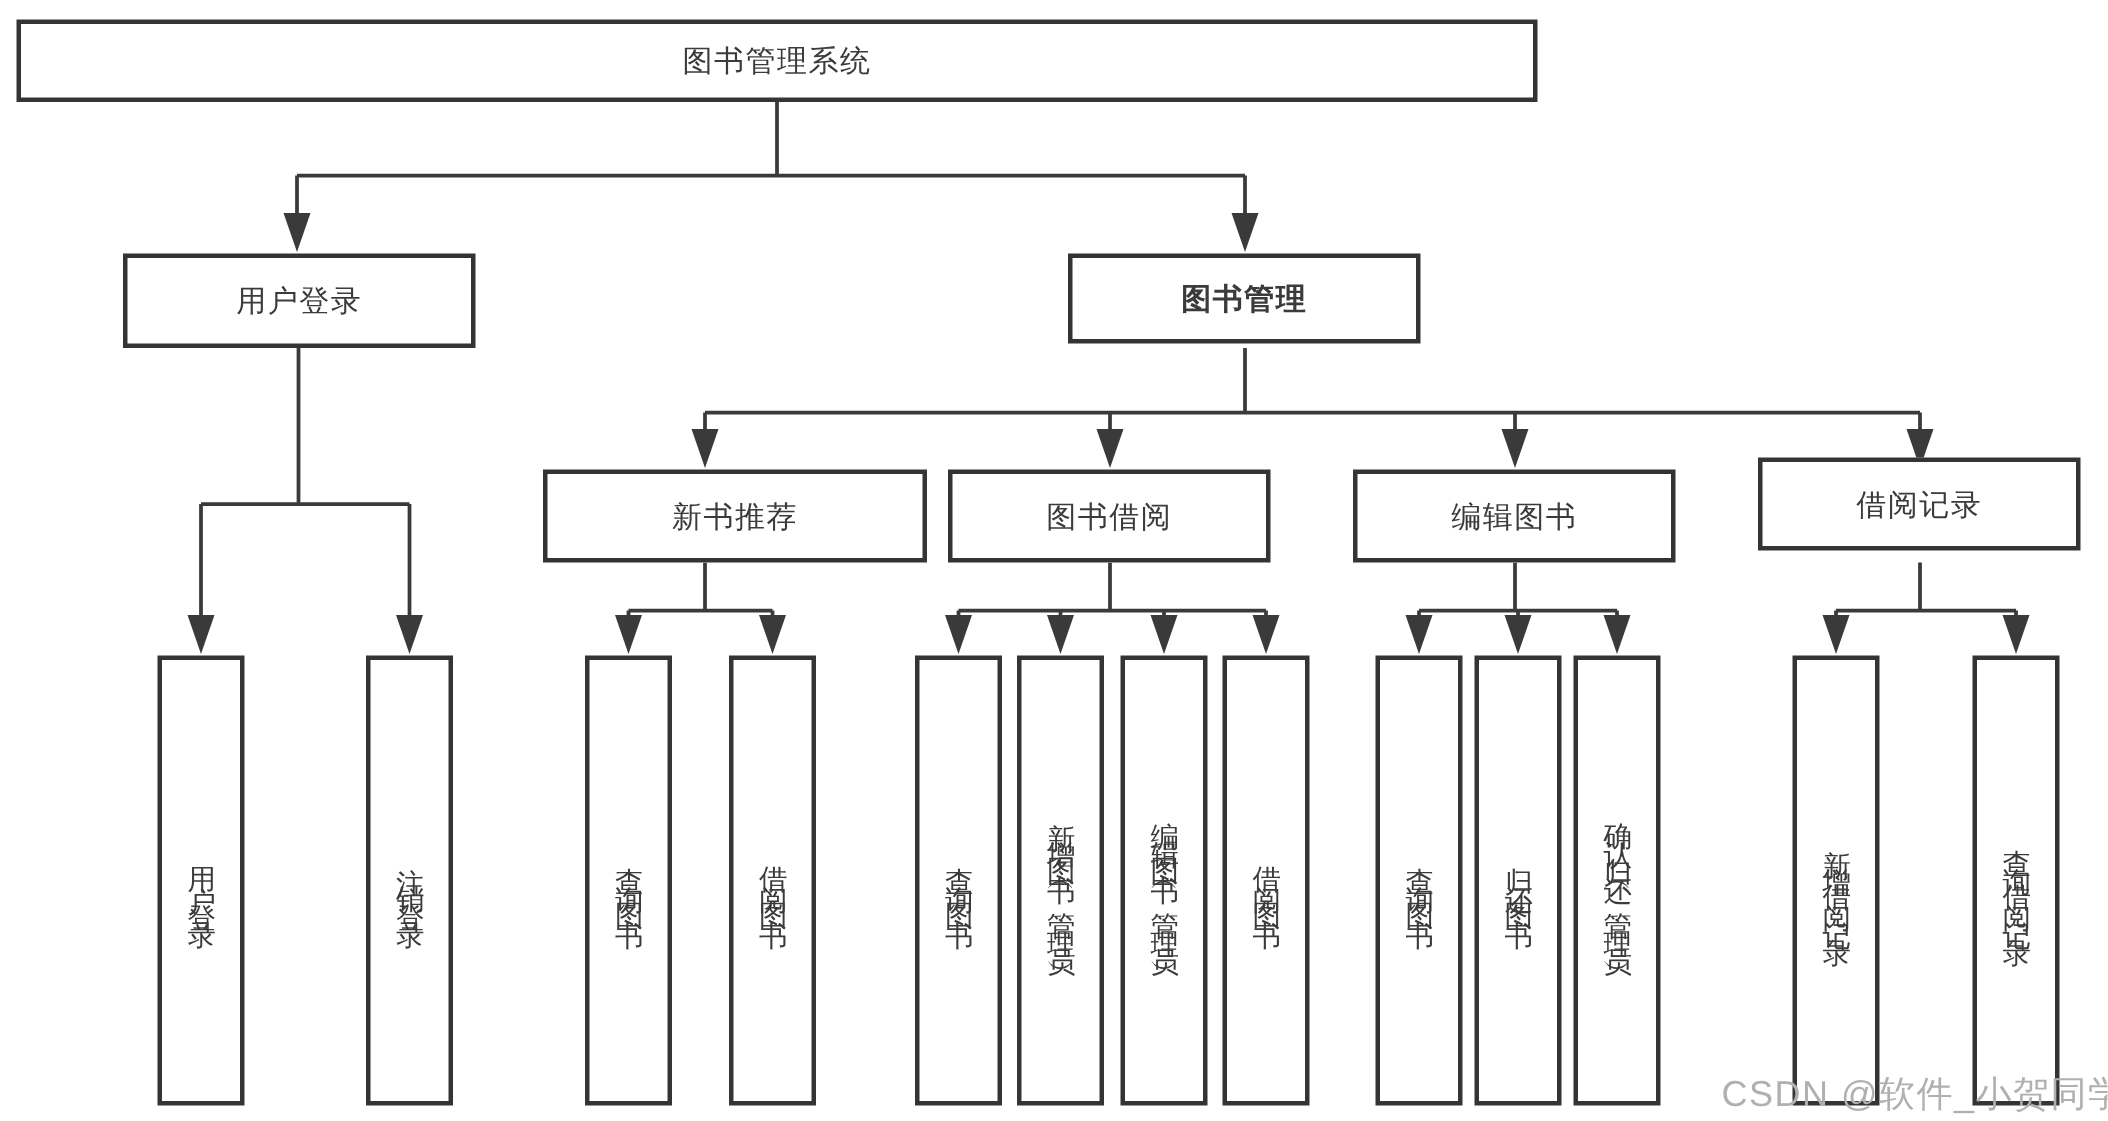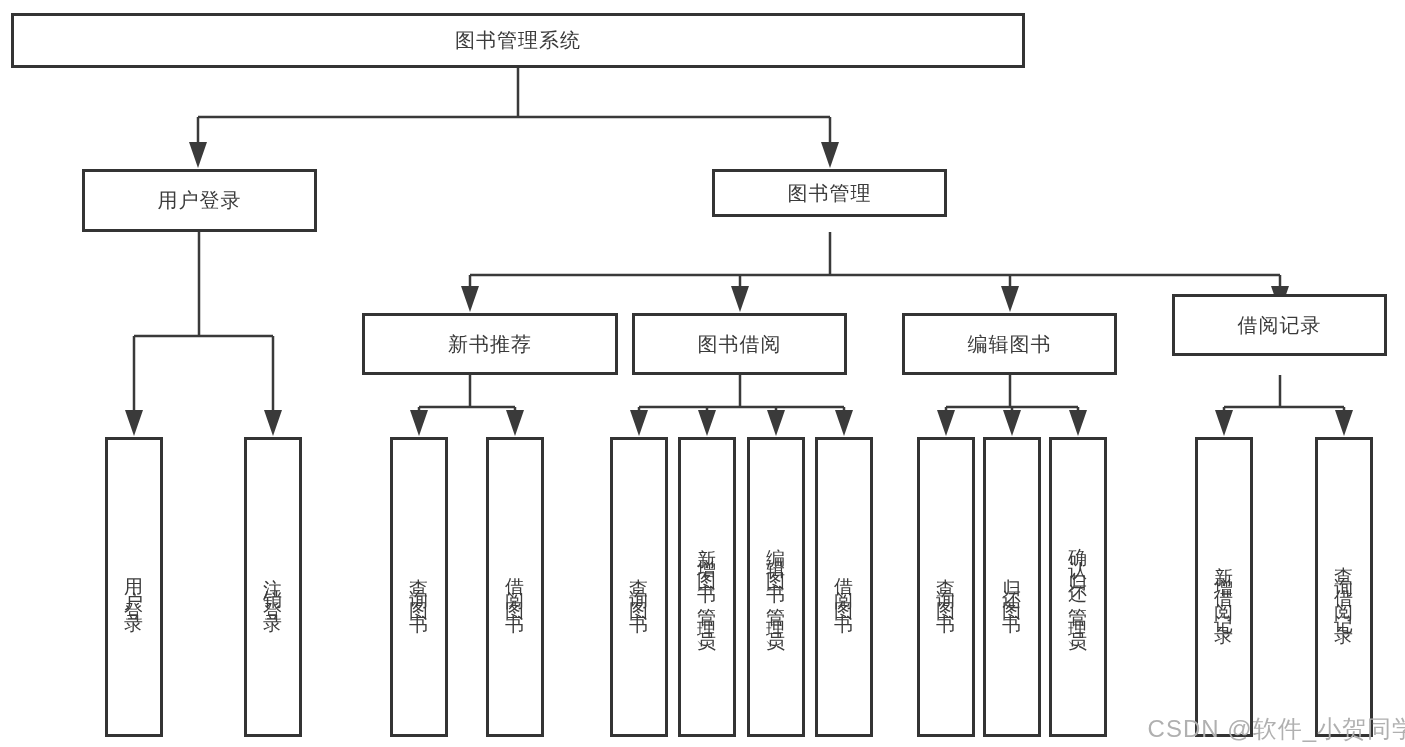--- a/index.html
+++ b/index.html
@@ -126,26 +126,26 @@
         <polygon points="1224,436 1215,410 1233,410" stroke="none"></polygon>
         <path d="M1344 407 V414" fill="none"></path>
         <polygon points="1344,436 1335,410 1353,410" stroke="none"></polygon>
       </g>
     </g>
   </svg>
 
   <div class="node" style="left:11px; top:13px; width:1014px; height:55px;">图书管理系统</div>
 
   <div class="node" style="left:82px; top:169px; width:235px; height:63px;">用户登录</div>
-  <div class="node" style="left:712px; top:169px; width:235px; height:48px;">图书管理</div>
+  <div class="node" style="left:712px; top:169px; width:235px; height:60px;font-weight:bold;">图书管理</div>
 
   <div class="node" style="left:362px; top:313px; width:256px; height:62px;">新书推荐</div>
   <div class="node" style="left:632px; top:313px; width:215px; height:62px;">图书借阅</div>
   <div class="node" style="left:902px; top:313px; width:215px; height:62px;">编辑图书</div>
-  <div class="node" style="left:1172px; top:294px; width:215px; height:62px;">借阅记录</div>
+  <div class="node" style="left:1172px; top:305px; width:215px; height:62px;">借阅记录</div>
 
   <div class="node leaf" style="left:105px; top:437px; width:58px; height:300px;">用户登录</div>
   <div class="node leaf" style="left:244px; top:437px; width:58px; height:300px;">注销登录</div>
 
   <div class="node leaf" style="left:390px; top:437px; width:58px; height:300px;">查询图书</div>
   <div class="node leaf" style="left:486px; top:437px; width:58px; height:300px;">借阅图书</div>
 
   <div class="node leaf" style="left:610px; top:437px; width:58px; height:300px;">查询图书</div>
   <div class="node leaf" style="left:678px; top:437px; width:58px; height:300px;">新增图书（管理员）</div>
   <div class="node leaf" style="left:747px; top:437px; width:58px; height:300px;">编辑图书（管理员）</div>

